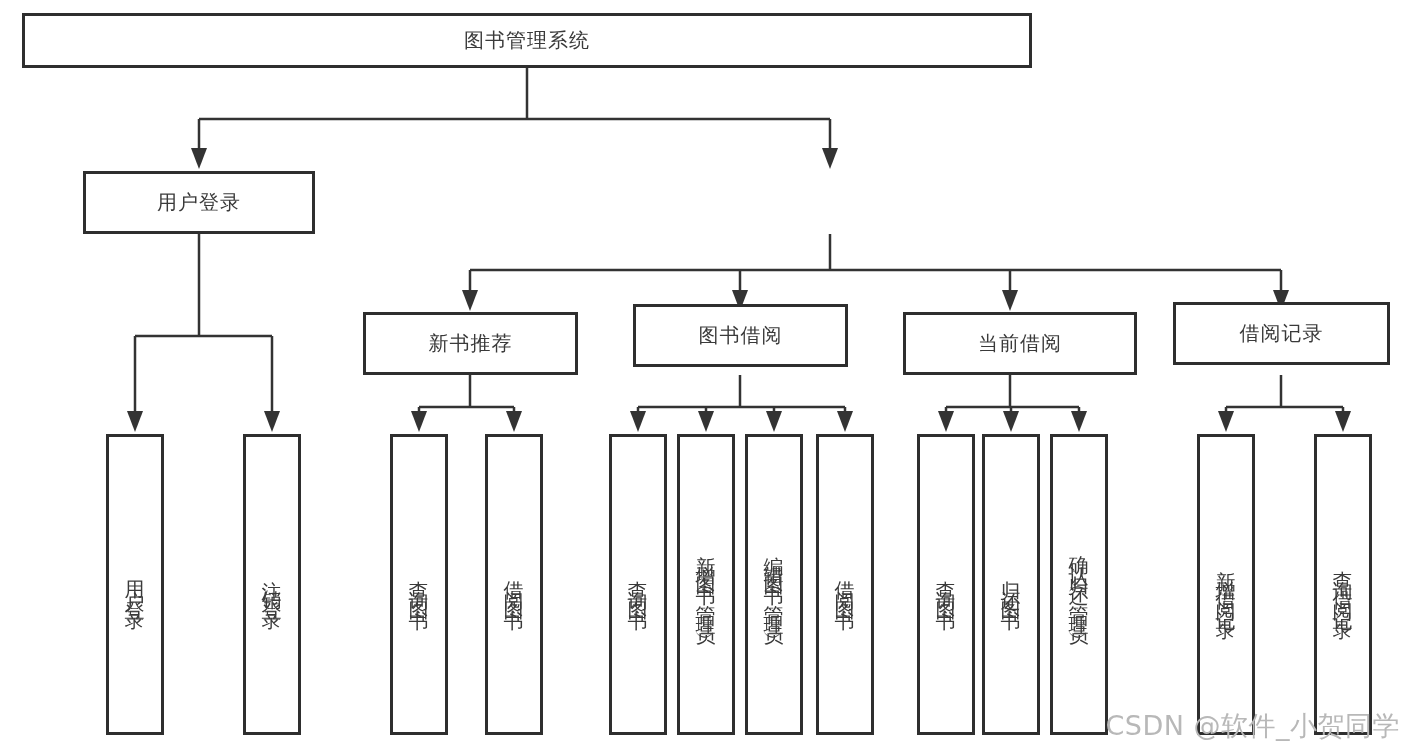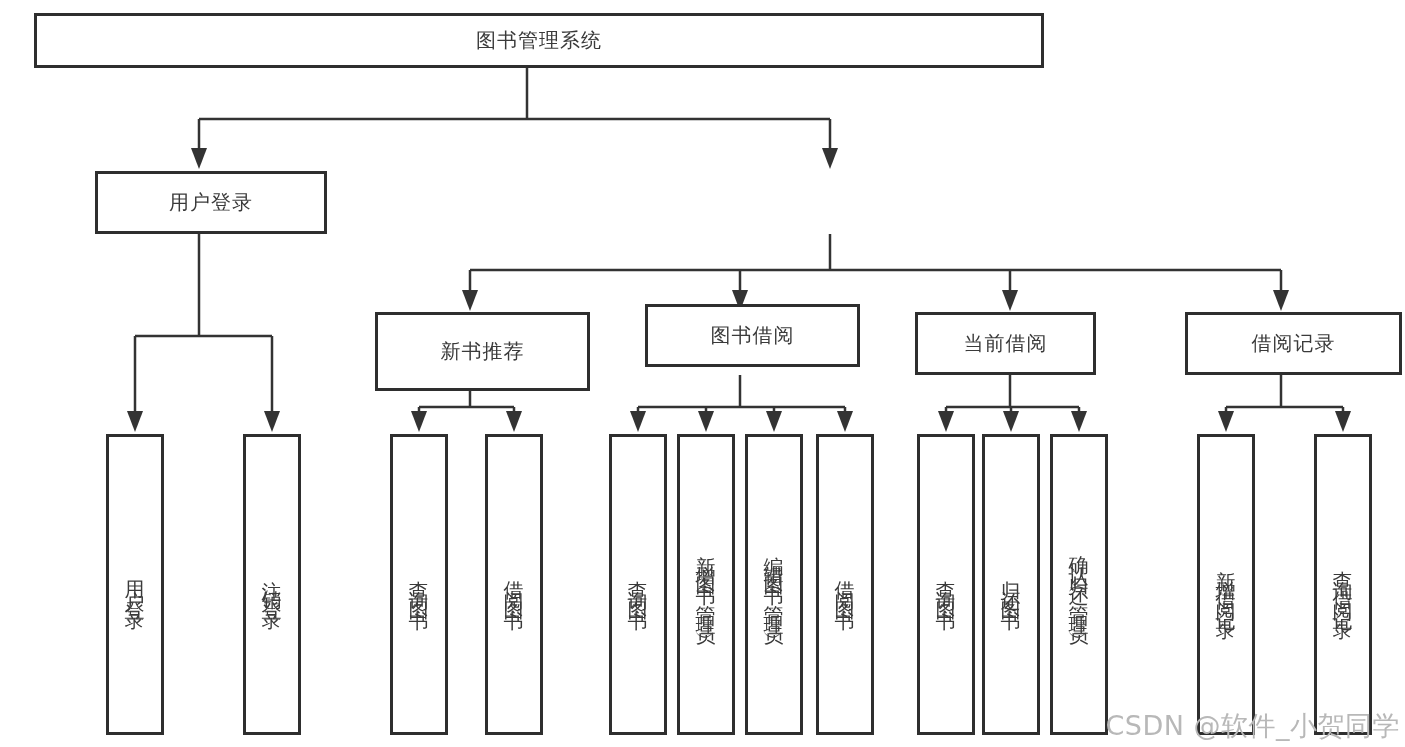--- a/index.html
+++ b/index.html
@@ -25,21 +25,20 @@
     box-sizing: border-box;
     border: 3px solid #2e2e2e;
     background: #ffffff;
     display: flex;
     align-items: center;
     justify-content: center;
     color: #3a3a3a;
     font-size: 20px;
     letter-spacing: 1px;
     white-space: nowrap;
-    margin-left: 12px;
   }
   .leaf {
     position: absolute;
     box-sizing: border-box;
     border: 3px solid #2e2e2e;
     background: #ffffff;
     display: flex;
     align-items: center;
     justify-content: center;
     color: #3a3a3a;
@@ -53,24 +52,24 @@
     text-orientation: mixed;
     letter-spacing: 10px;
     line-height: 1;
   }
   
   .n-root  { left: 22px;  top: 13px;  width: 1010px; height: 55px; }
   
   .n-login { left: 83px;  top: 171px; width: 232px;  height: 63px; }
   .n-mgmt  { left: 712px; top: 171px; width: 235px;  height: 63px; }
   
-  .n-newbook { left: 363px;  top: 312px; width: 215px; height: 79px; justify-content: center; }
+  .n-newbook { left: 363px;  top: 312px; width: 215px; height: 63px; justify-content: center; }
   .n-borrow  { left: 633px;  top: 304px; width: 215px; height: 63px; }
-  .n-current { left: 903px;  top: 312px; width: 181px; height: 63px; }
-  .n-record  { left: 1173px; top: 312px; width: 217px; height: 63px; }
+  .n-current { left: 903px;  top: 312px; width: 234px; height: 63px; }
+  .n-record  { left: 1173px; top: 302px; width: 217px; height: 63px; }
   
   .l-a1 { left: 106px; }
   .l-a2 { left: 243px; }
   .l-b1 { left: 390px; }
   .l-b2 { left: 485px; }
   .l-c1 { left: 609px; }
   .l-c2 { left: 677px; }
   .l-c3 { left: 745px; }
   .l-c4 { left: 816px; }
   .l-d1 { left: 917px; }

